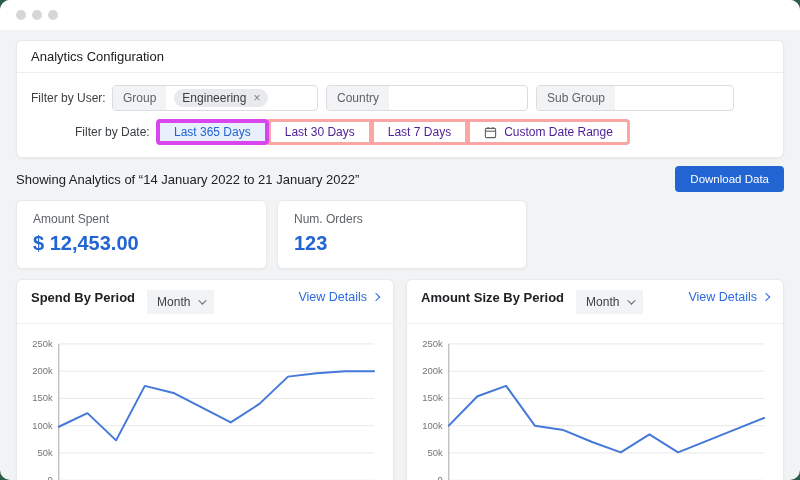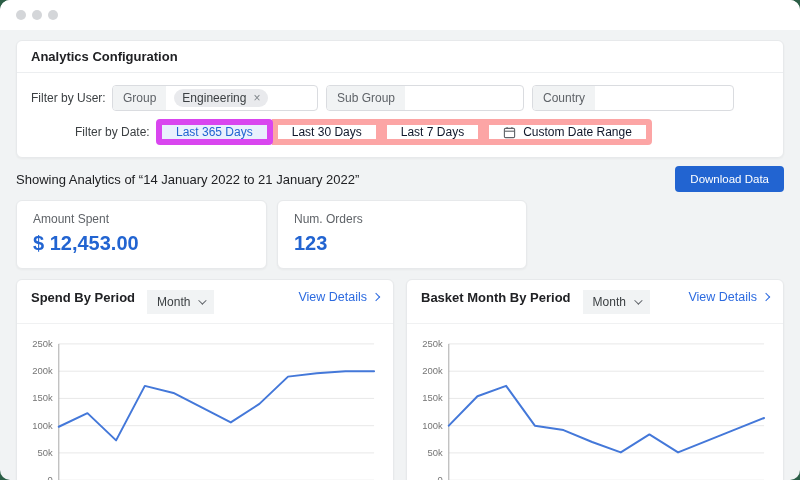--- a/index.html
+++ b/index.html
@@ -24,21 +24,21 @@
 
   
   .card {
     background: #fff; border: 1px solid #e7e9eb; border-radius: 6px;
     box-shadow: 0 1px 2px rgba(60,64,67,.05);
   }
 
   .config-card { margin: 10px 16px 0 16px; }
   .config-header {
     padding: 8px 14px; border-bottom: 1px solid #eceef0;
-    font-size: 13px; font-weight: bold; color: #202124;
+    font-size: 13px; font-weight: normal; color: #202124;
   }
   .config-body { padding: 10px 14px 12px 14px; }
   .filter-row { display: flex; align-items: center; margin-top: 2px; }
   .filter-row + .filter-row { margin-top: 8px; margin-left: 44px; }
   .filter-label { width: 81px; font-size: 12px; color: #3c4043; flex: none; }
 
   .field {
     height: 26px; border: 1px solid #dadce0; border-radius: 4px;
     background: #fff; display: flex; align-items: center; overflow: hidden;
   }
@@ -50,29 +50,29 @@
   }
   .tag {
     background: #e9eaed; color: #3c4043; font-size: 12px;
     border-radius: 9px; padding: 2px 8px; margin-left: 8px;
     display: inline-flex; align-items: center; gap: 7px;
   }
   .tag-x { color: #80868b; font-size: 12px; cursor: pointer; }
 
   .date-group { display: flex; }
   .date-btn {
-    height: 26px; background: #fff; border: 6px solid #fca5a5;
-    font-size: 12px; color: #0f172a; padding: 0 14px;
+    height: 26px; background: #fff; border: 3px solid #fca5a5;
+    font-size: 12px; color: #4c1d95; padding: 0 14px;
     display: flex; align-items: center; gap: 7px; margin-left: -1px;
     font-family: "Liberation Sans", sans-serif; cursor: pointer;
   }
   .date-btn:first-child { margin-left: 0; border-radius: 4px 0 0 4px; }
   .date-btn:last-child { border-radius: 0 4px 4px 0; }
   .date-btn.selected {
-    background: #e9f0fd; border: 6px solid #d946ef; color: #2264d1;
+    background: #e9f0fd; border: 4px solid #d946ef; color: #2264d1;
     border-radius: 4px; position: relative; z-index: 1;
   }
 
   .summary-row {
     margin: 8px 16px 0 16px; display: flex; align-items: center; justify-content: space-between;
   }
   .showing-text { font-size: 13px; color: #202124; }
   .download-btn {
     background: #2264d1; color: #fff; font-size: 11.5px; font-weight: 500;
     border: none; border-radius: 4px; padding: 7px 15px; cursor: pointer;
@@ -130,25 +130,25 @@
     <div class="config-body">
       <div class="filter-row">
         <span class="filter-label">Filter by User:</span>
         <div class="field f-group">
           <span class="field-label">Group</span>
           <span class="tag">
             <span>Engineering</span>
             <span class="tag-x">×</span>
           </span>
         </div>
+        <div class="field f-country">
+          <span class="field-label">Country</span>
+        </div>
         <div class="field f-subgroup">
           <span class="field-label">Sub Group</span>
-        </div>
-        <div class="field f-country">
-          <span class="field-label">Country</span>
         </div>
       </div>
       <div class="filter-row">
         <span class="filter-label">Filter by Date:</span>
         <div class="date-group">
           <button class="date-btn selected">Last 365 Days</button>
           <button class="date-btn">Last 30 Days</button>
           <button class="date-btn">Last 7 Days</button>
           <button class="date-btn">
             <svg class="cal-icon" viewBox="0 0 14 14">
@@ -221,21 +221,21 @@
             <text x="272.5" y="169" text-anchor="middle" font-size="9.5" fill="#757575" font-family="Liberation Sans, sans-serif">Sep</text>
             <text x="300.4" y="169" text-anchor="middle" font-size="9.5" fill="#757575" font-family="Liberation Sans, sans-serif">Oct</text>
             <text x="328.2" y="169" text-anchor="middle" font-size="9.5" fill="#757575" font-family="Liberation Sans, sans-serif">Nov</text>
             <text x="356.0" y="169" text-anchor="middle" font-size="9.5" fill="#757575" font-family="Liberation Sans, sans-serif">Dec</text>
           </svg>
         </div>
     </div>
 
     <div class="card panel">
       <div class="panel-header">
-        <span class="panel-title">Basket Month By Period</span>
+        <span class="panel-title">Amount Size By Period</span>
         <span class="period-chip">
           <span>Month</span>
           <span class="chev-down"></span>
         </span>
         <span class="view-details">
           <span>View Details</span>
           <span class="chev-right"></span>
         </span>
       </div>
       <div class="chart-area">

